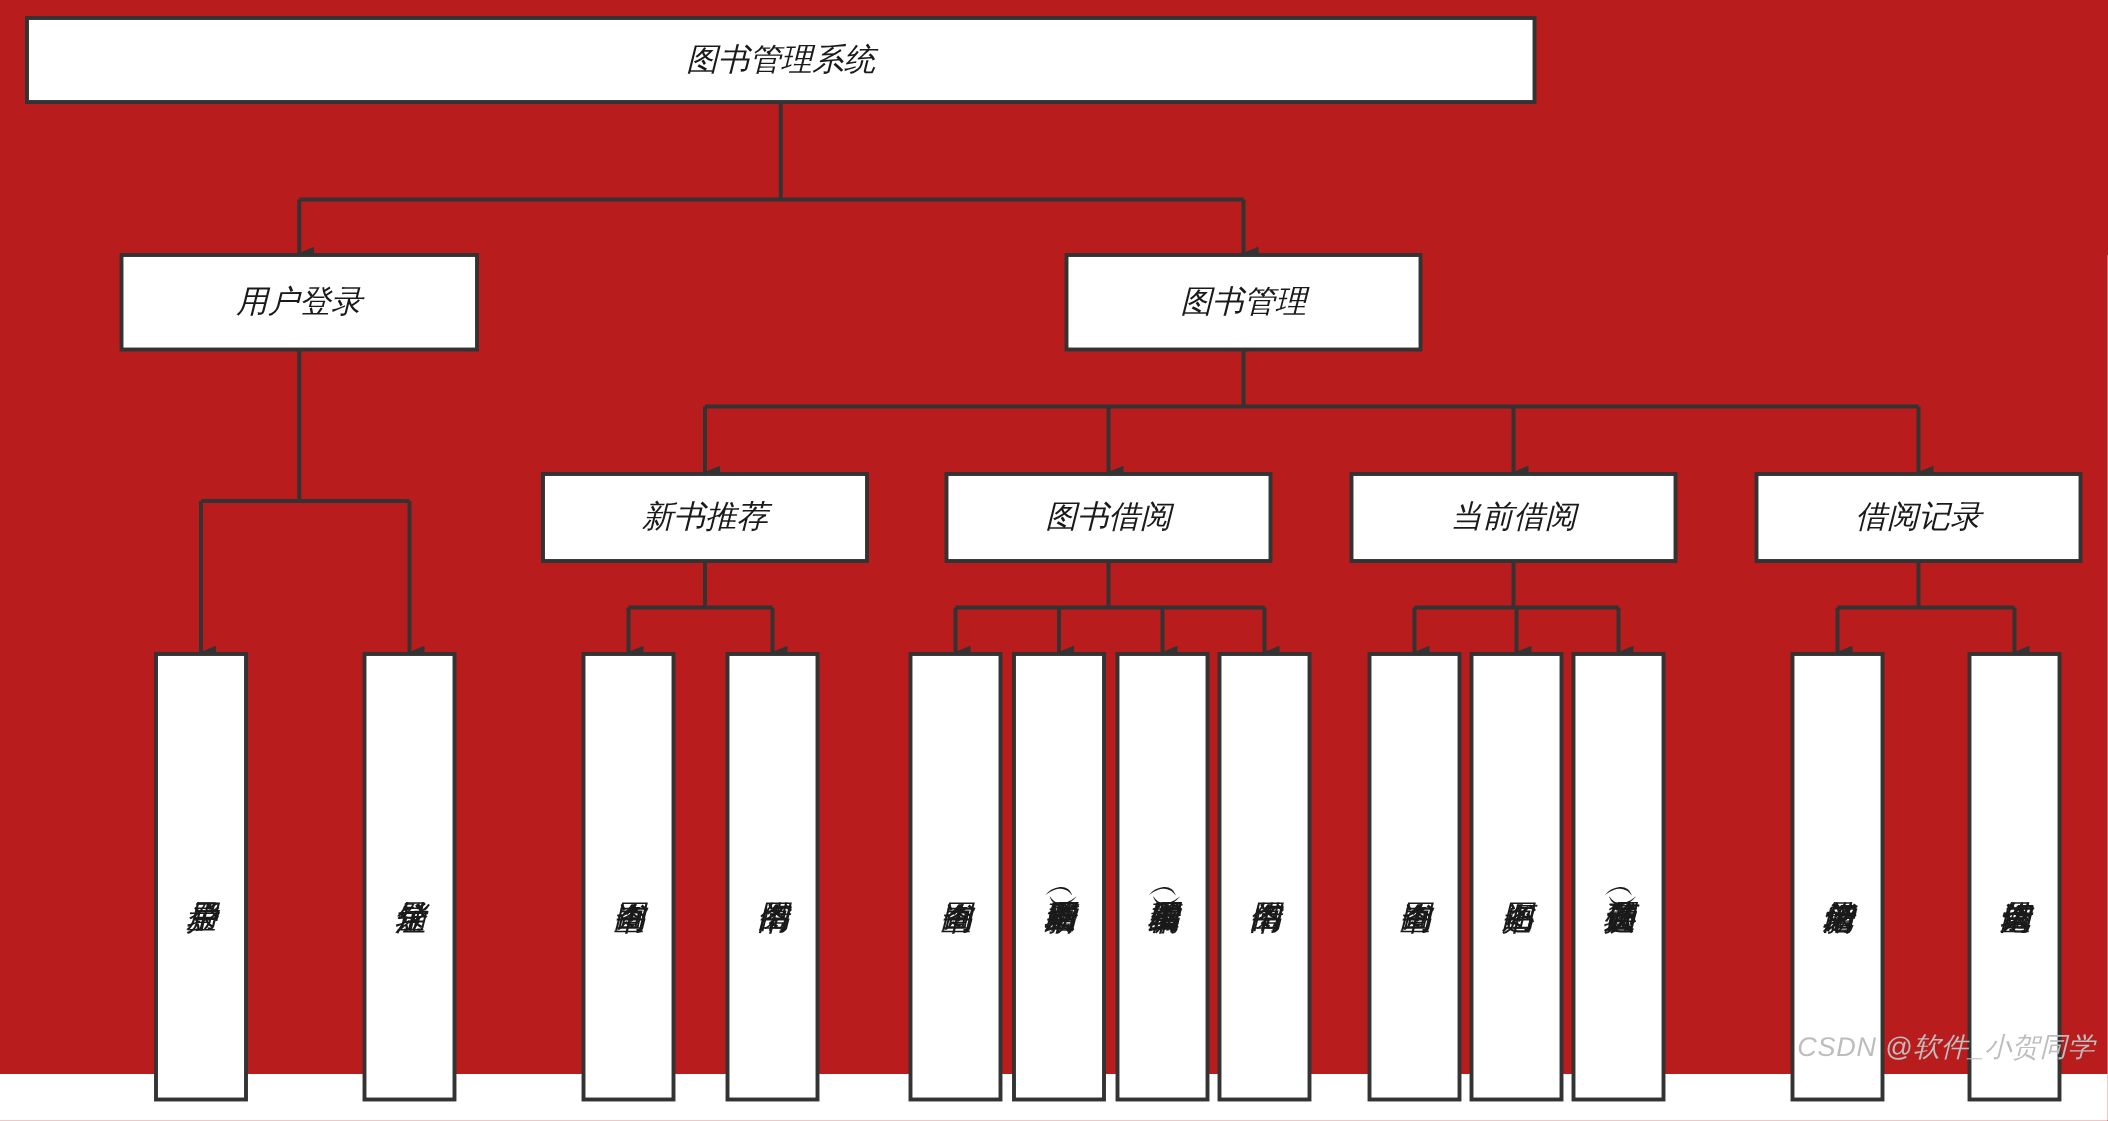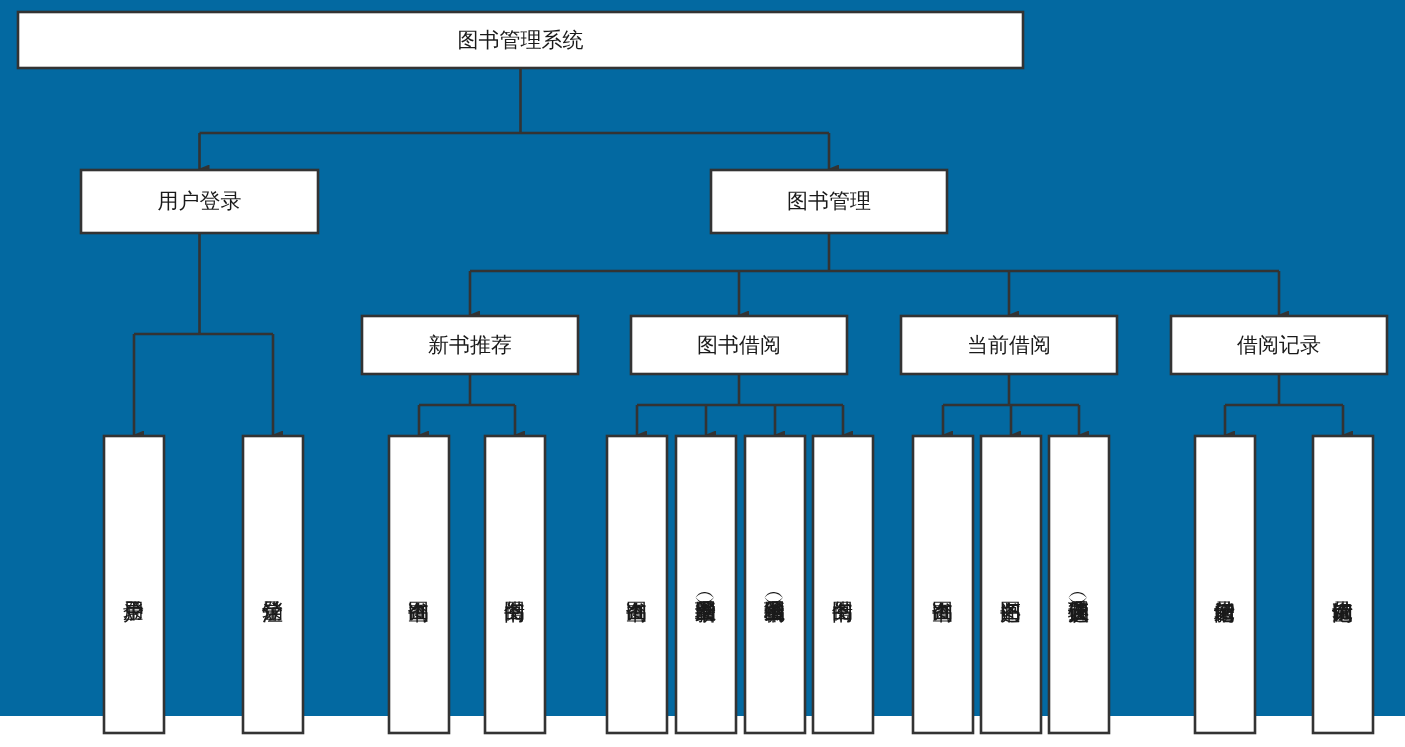--- a/index.html
+++ b/index.html
@@ -10,21 +10,22 @@
   body {
     width: 1405px;
     height: 747px;
     font-family: "Liberation Sans", sans-serif;
     overflow: hidden;
   }
   #diagram-root {
     position: relative;
     width: 1405px;
     height: 716px;
-    background: #0369a1;
+    background: #b91c1c;
+    font-style: italic;
   }
   svg.diagram-canvas {
     position: absolute;
     top: 0;
     left: 0;
     width: 1405px;
     height: 747px;
   }
   .node-box {
     fill: #ffffff;
@@ -188,14 +189,15 @@
           <rect x="1195" y="436" width="60" height="297" class="node-box"></rect>
           <text x="1225" y="584.5" class="node-label-v" dominant-baseline="central">新增借阅记录</text>
         </g>
         <g>
           <rect x="1313" y="436" width="60" height="297" class="node-box"></rect>
           <text x="1343" y="584.5" class="node-label-v" dominant-baseline="central">查询借阅记录</text>
         </g>
       </g>
   </svg>
 
+  <div class="watermark">CSDN @软件_小贺同学</div>
 
 </div>
 
 </body></html>

